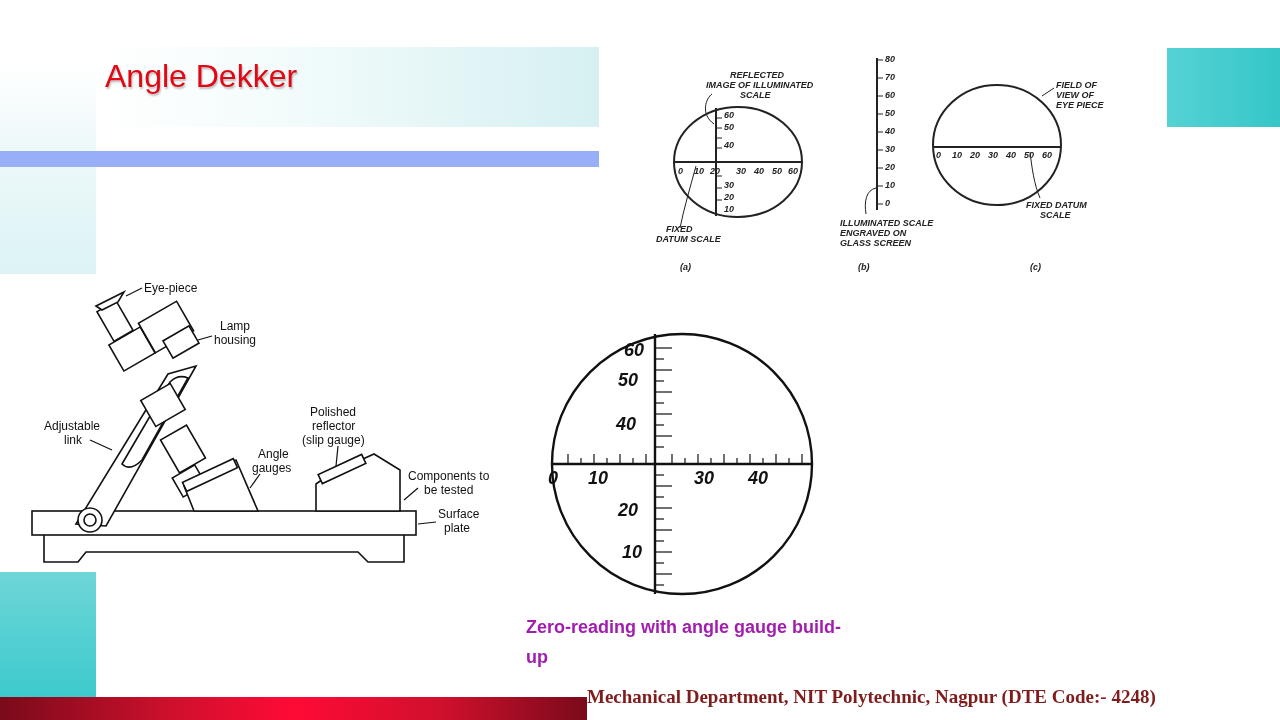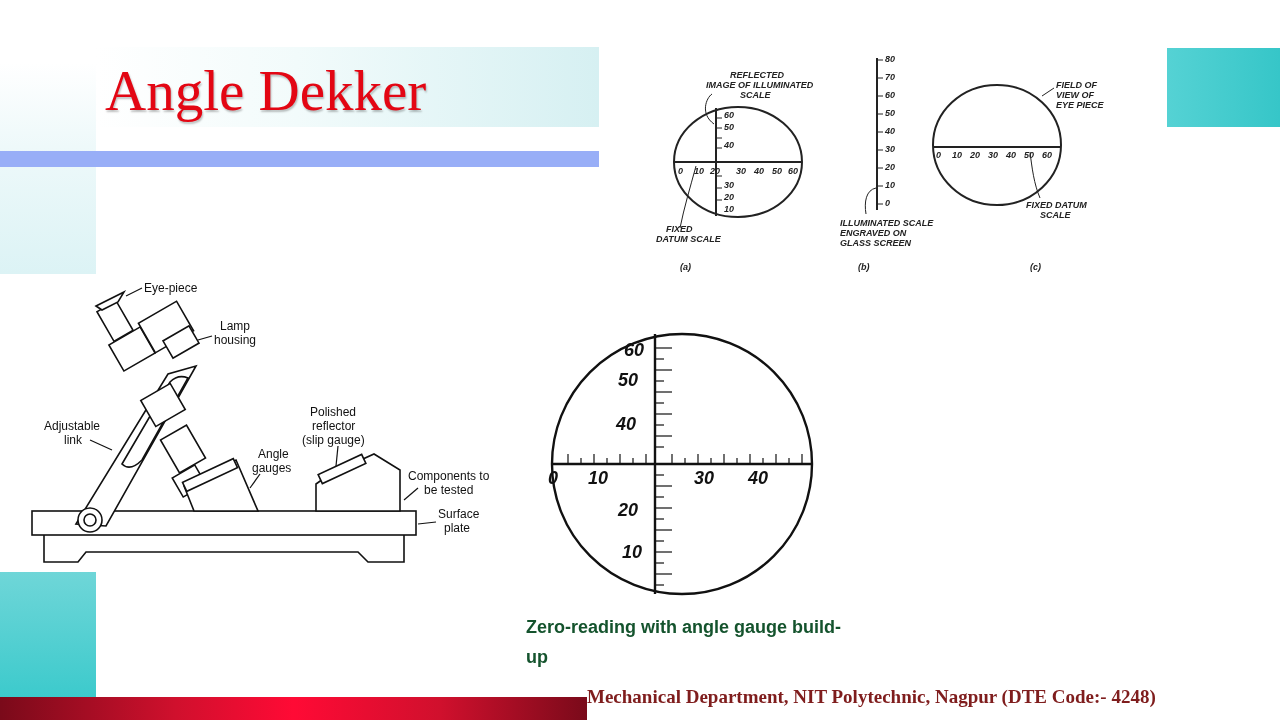--- a/index.html
+++ b/index.html
@@ -1,29 +1,29 @@
 <!DOCTYPE html>
 <html><head>
 <meta charset="utf-8">
 <style>
   * { margin:0; padding:0; box-sizing:border-box; }
   body { width:1280px; height:720px; position:relative; overflow:hidden; background:#ffffff; font-family:"Liberation Sans", sans-serif; }
   .left-strip-top { position:absolute; left:0; top:62px; width:96px; height:212px; background:linear-gradient(180deg,#ffffff 0%,#eef9fa 40%,#dcf3f5 100%); }
   .left-strip-bottom { position:absolute; left:0; top:572px; width:96px; height:126px; background:linear-gradient(180deg,#6fd6d8 0%,#3ccacc 100%); }
   .title-band { position:absolute; left:96px; top:47px; width:503px; height:80px; background:linear-gradient(90deg,#ffffff 0%,#f2fbfb 40%,#d6f0f2 100%); }
-  .title { position:absolute; left:105px; top:58px; font-family:Liberation Serif, serif; font-size:57px; color:#e30613; text-shadow:1px 2px 2px rgba(0,0,0,0.25); white-space:nowrap;text-align:right; }
+  .title { position:absolute; left:105px; top:58px; font-family:Liberation Sans, sans-serif; font-size:32px; color:#e30613; text-shadow:1px 2px 2px rgba(0,0,0,0.25); white-space:nowrap;text-align:right; }
   .blue-bar { position:absolute; left:0; top:151px; width:599px; height:16px; background:#98aef7; }
   .teal-block { position:absolute; left:1167px; top:48px; width:113px; height:79px; background:linear-gradient(90deg,#55d2d4 0%,#36c6c8 100%); }
   .bottom-bar { position:absolute; left:0; top:697px; width:587px; height:23px; background:linear-gradient(90deg,#7a0a1a 0%,#d0102d 30%,#ff0a35 50%,#d0102d 75%,#7a0a1a 100%); }
   .footer { position:absolute; left:587px; top:686px; font-family:"Liberation Serif", serif; font-weight:bold; font-size:19px; color:#7f1d1d; white-space:nowrap; }
   .fig { position:absolute; background:#ffffff; }
   .fig svg { display:block; }
   .lbl { font-family:"Liberation Sans", sans-serif; font-size:12px; fill:#111; }
   .lbl-it { font-family:"Liberation Sans", sans-serif; font-size:9px; font-style:italic; font-weight:bold; fill:#222; }
-  .cap { position:absolute; left:526px; top:612px; font-family:"Liberation Sans", sans-serif; font-weight:bold; font-size:18px; color:#14532d; line-height:30px; width:320px; }
+  .cap { position:absolute; left:526px; top:612px; font-family:"Liberation Sans", sans-serif; font-weight:bold; font-size:18px; color:#a21caf; line-height:30px; width:320px; }
 </style>
 </head>
 <body>
 
 <div class="left-strip-top"></div>
 <div class="left-strip-bottom"></div>
 <div class="title-band"></div>
 <div class="title">Angle Dekker</div>
 <div class="blue-bar"></div>
 <div class="teal-block"></div>

